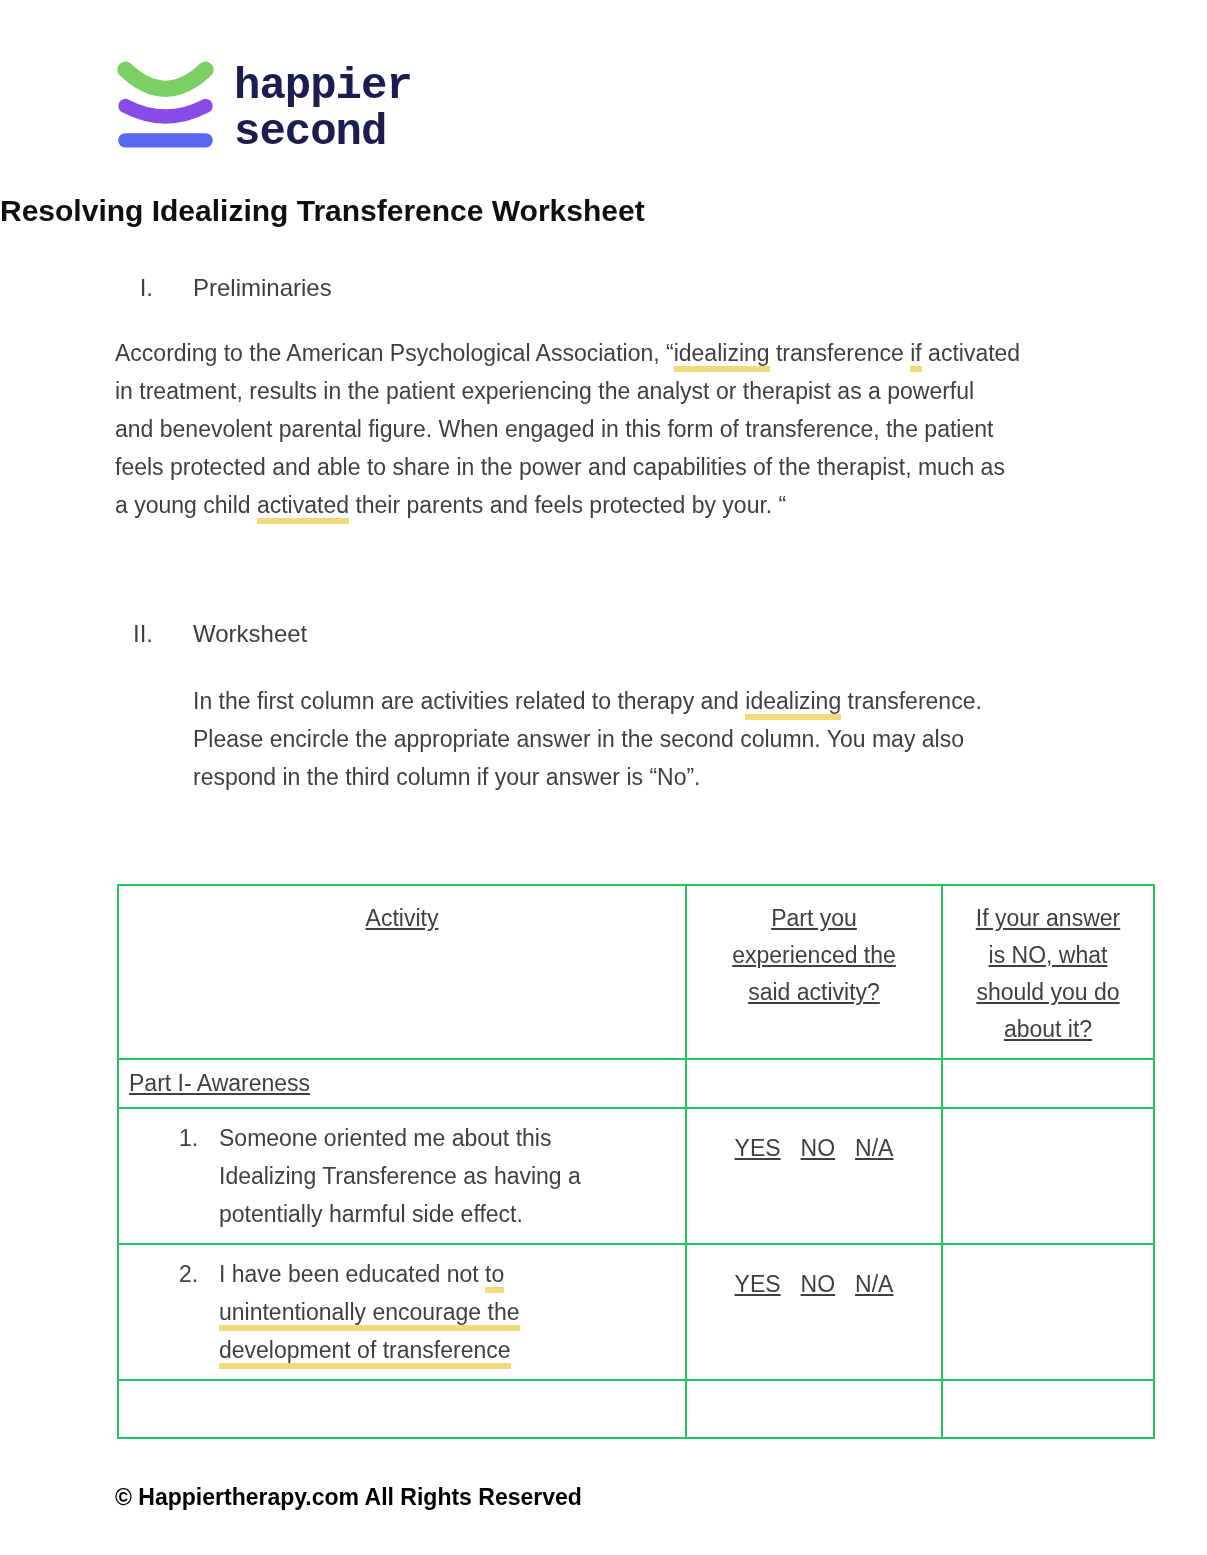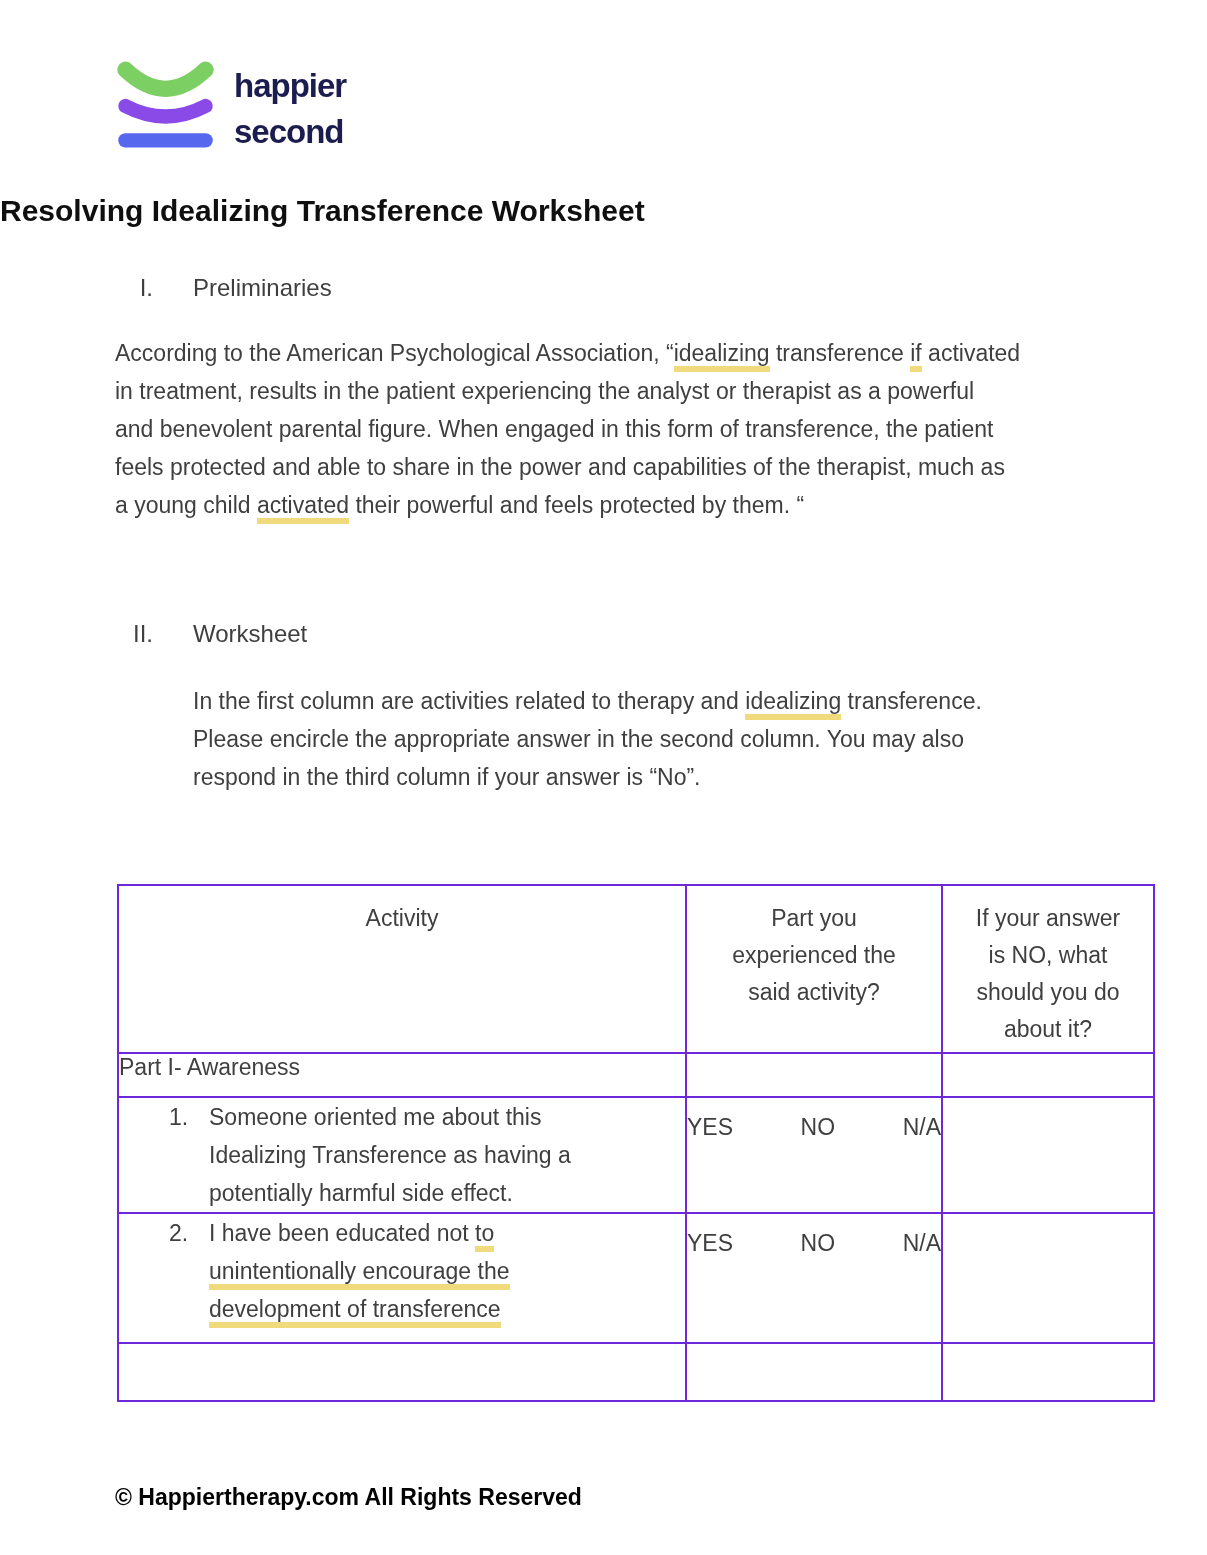--- a/index.html
+++ b/index.html
@@ -8,21 +8,21 @@
     font-family:"Liberation Sans", sans-serif; color:var(--body-text,#3f3f3f);
     overflow:hidden;
   }
 
   
   .logo { position:absolute; left:113px; top:58px; display:flex; align-items:flex-start; gap:16px; }
   .logo-icon path { fill:none; stroke-linecap:round; }
   .stroke-green  { stroke:var(--logo-green);  stroke-width:17; }
   .stroke-purple { stroke:var(--logo-purple); stroke-width:15; }
   .stroke-blue   { stroke:var(--logo-blue);   stroke-width:15; }
-  .logo-text { font-size:33px; font-weight:800; color:var(--logo-navy); line-height:46px; letter-spacing:-1px; margin-top:5px; }
+  .logo-text { font-size:44px; font-weight:800; color:var(--logo-navy); line-height:46px; letter-spacing:-1px; margin-top:5px;font-family:Liberation Mono, monospace; }
 
   
   .title { position:absolute; top:194px; left:0; width:100%; margin:0; 
            font-size:30px; font-weight:bold; color:#0f0f0f; }
 
   
   .sec-heading { position:absolute; left:115px; font-size:24px; color:var(--body-text); }
   .sec-heading .numeral { display:inline-block; width:38px; text-align:right; }
   .sec-heading .sec-label { margin-left:40px; }
   #sec-preliminaries { top:274px; }
@@ -30,32 +30,32 @@
 
   
   .para { position:absolute; margin:0; font-size:23px; line-height:38px; white-space:pre-line; color:var(--body-text); }
   .para-preliminaries { left:115px; top:334px; width:1048px; }
   .para-intro { left:193px; top:682px; width:945px; }
   .hl { border-bottom:6px solid var(--highlight); }
 
   
   .ws-table { position:absolute; left:117px; top:884px; border-collapse:collapse; table-layout:fixed;
               font-size:23px; color:var(--body-text); }
-  .ws-table th, .ws-table td { border:2px solid #6d28d9; vertical-align:top; padding:0; }
+  .ws-table th, .ws-table td { border:2px solid #22c55e; vertical-align:top; padding:10px;text-decoration:underline; }
   .ws-table thead tr { height:168px; }
   .ws-table th { font-weight:normal; text-align:center; white-space:pre-line; padding-top:14px; line-height:37px; }
   .row-part { height:44px; }
   .part-cell { padding:10px 0 0 8px; }
   .row-item-1 { height:112px; }
   .row-item-2 { height:130px; }
   .row-empty { height:58px; }
   .activity-cell { padding-top:12px; }
   .activity-cell .num { display:inline-block; margin-left:50px; width:40px; line-height:38px; vertical-align:top; }
   .activity-cell .txt { display:inline-block; width:450px; line-height:38px; white-space:pre-line; vertical-align:top; }
-  .opts-row { display:flex; justify-content:space-between; gap:20px; margin-top:16px; }
+  .opts-row { display:flex; justify-content:center; gap:20px; margin-top:16px; }
 
   
   .footer { position:absolute; left:115px; top:1484px; margin:0; font-size:23px; font-weight:bold; color:#000; }
 </style>
 </head>
 <body>
 
 <div class="page">
 
   <header class="logo">
@@ -73,21 +73,21 @@
   <h1 class="title">Resolving Idealizing Transference Worksheet</h1>
 
   <div class="sec-heading" id="sec-preliminaries">
     <span class="numeral">I.</span><span class="sec-label">Preliminaries</span>
   </div>
 
   <p class="para para-preliminaries"><span>According to the American Psychological Association, “</span><span class="hl">idealizing</span><span> transference </span><span class="hl">if</span><span> activated
 in treatment, results in the patient experiencing the analyst or therapist as a powerful
 and benevolent parental figure. When engaged in this form of transference, the patient
 feels protected and able to share in the power and capabilities of the therapist, much as
-a young child </span><span class="hl">activated</span><span> their powerful and feels protected by them. “</span></p>
+a young child </span><span class="hl">activated</span><span> their parents and feels protected by your. “</span></p>
 
   <div class="sec-heading" id="sec-worksheet">
     <span class="numeral">II.</span><span class="sec-label">Worksheet</span>
   </div>
 
   <p class="para para-intro"><span>In the first column are activities related to therapy and </span><span class="hl">idealizing</span><span> transference.
 Please encircle the appropriate answer in the second column. You may also
 respond in the third column if your answer is “No”.</span></p>
 
   <table class="ws-table">

